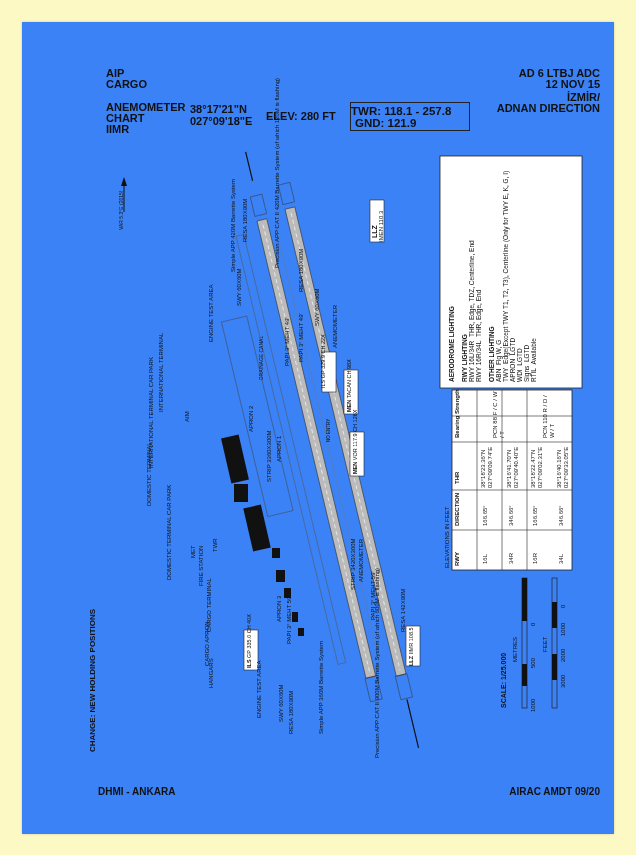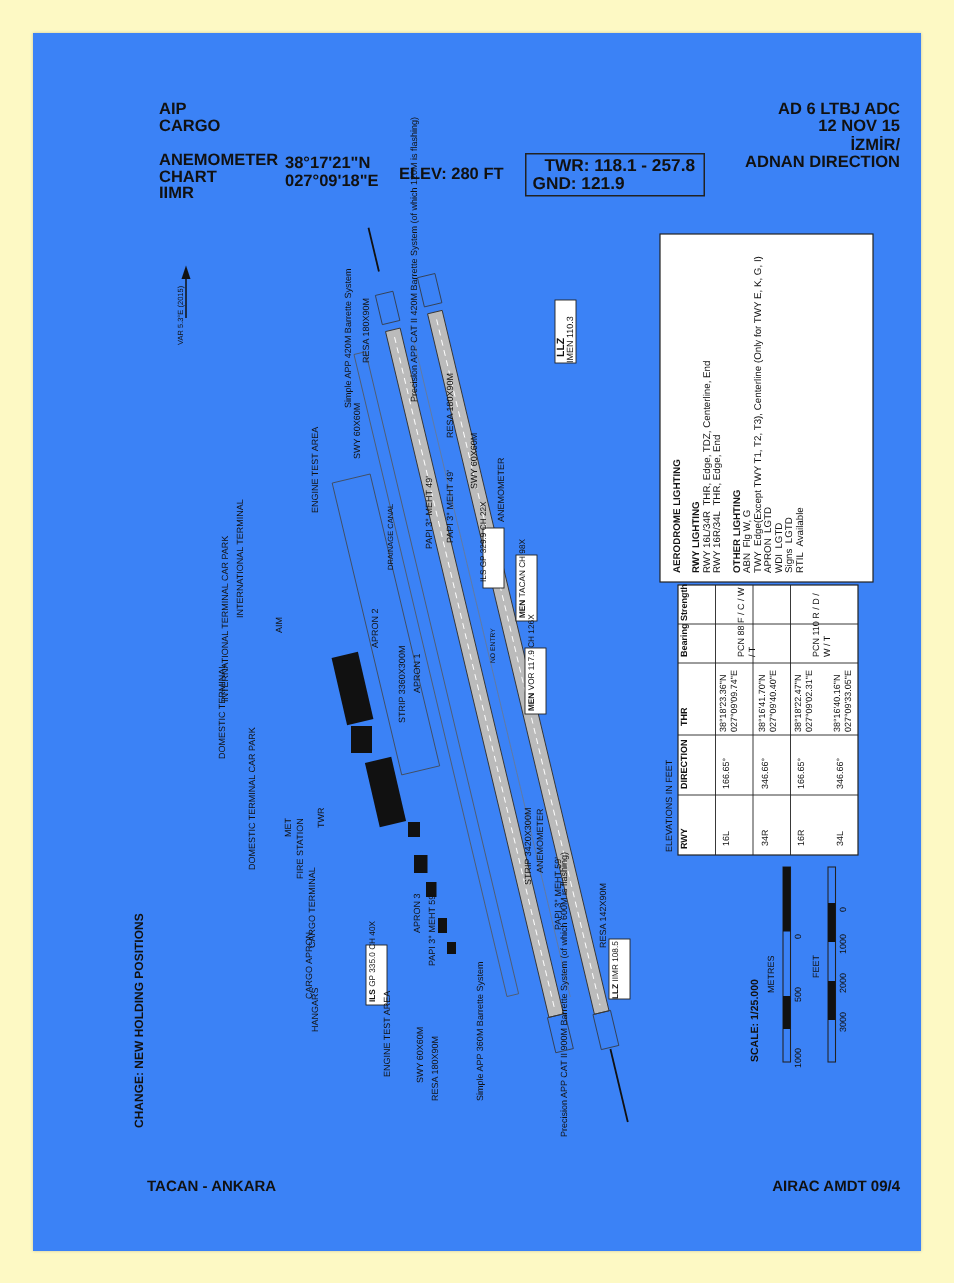--- a/index.html
+++ b/index.html
@@ -21,21 +21,21 @@
   <div class="hdr" style="right:14px;top:45px;text-align:right;">AD 6 LTBJ ADC</div>
   <div class="hdr" style="right:14px;top:56px;text-align:right;">12 NOV 15</div>
 
   <div class="hdr" style="left:84px;top:79px;">ANEMOMETER</div>
   <div class="hdr" style="left:84px;top:90px;">CHART</div>
   <div class="hdr" style="left:84px;top:101px;">IIMR</div>
   <div class="hdr" style="left:168px;top:81px;">38°17'21"N</div>
   <div class="hdr" style="left:168px;top:93px;">027°09'18"E</div>
   <div class="hdr" style="left:244px;top:88px;">ELEV: 280 FT</div>
   <div class="abs" style="left:328px;top:80px;width:118px;height:27px;border:1px solid #222;">
-    <div class="hdr" style="left:12px;top:2px;font-size:11.5px;">TWR: 118.1 - 257.8</div>
+    <div class="hdr" style="left:0;top:2px;font-size:11.5px;">TWR: 118.1 - 257.8</div>
     <div class="hdr" style="left:4px;top:14px;font-size:11.5px;text-align:right;">GND: 121.9</div>
   </div>
   <div class="hdr" style="right:14px;top:69px;text-align:right;">İZMİR/</div>
   <div class="hdr" style="right:14px;top:80px;text-align:right;">ADNAN DIRECTION</div>
 
   <svg class="abs" style="left:0;top:0;" width="592" height="812">
 
     <g>
       <line x1="102" y1="190" x2="102" y2="160" stroke="#111" stroke-width="1"></line>
       <polygon points="102,155 99,164 105,164" fill="#111"></polygon>
@@ -184,15 +184,15 @@
   <div class="cell" style="left:508px;top:604px;">0</div>
   <div class="cell" style="left:508px;top:646px;">500</div>
   <div class="cell" style="left:508px;top:690px;">1000</div>
   <div class="cell" style="left:538px;top:586px;">0</div>
   <div class="cell" style="left:538px;top:614px;">1000</div>
   <div class="cell" style="left:538px;top:640px;">2000</div>
   <div class="cell" style="left:538px;top:666px;">3000</div>
 
   <div class="abs rot b" style="left:66px;top:730px;font-size:8px;">CHANGE: NEW HOLDING POSITIONS</div>
 
-  <div class="hdr" style="left:76px;top:764px;font-size:10px;">TACAN - ANKARA</div>
-  <div class="hdr" style="right:14px;top:764px;font-size:10px;text-align:right;">AIRAC AMDT 09/4</div>
+  <div class="hdr" style="left:76px;top:764px;font-size:10px;">DHMI - ANKARA</div>
+  <div class="hdr" style="right:14px;top:764px;font-size:10px;text-align:right;">AIRAC AMDT 09/20</div>
 </div>
 
 </body></html>

